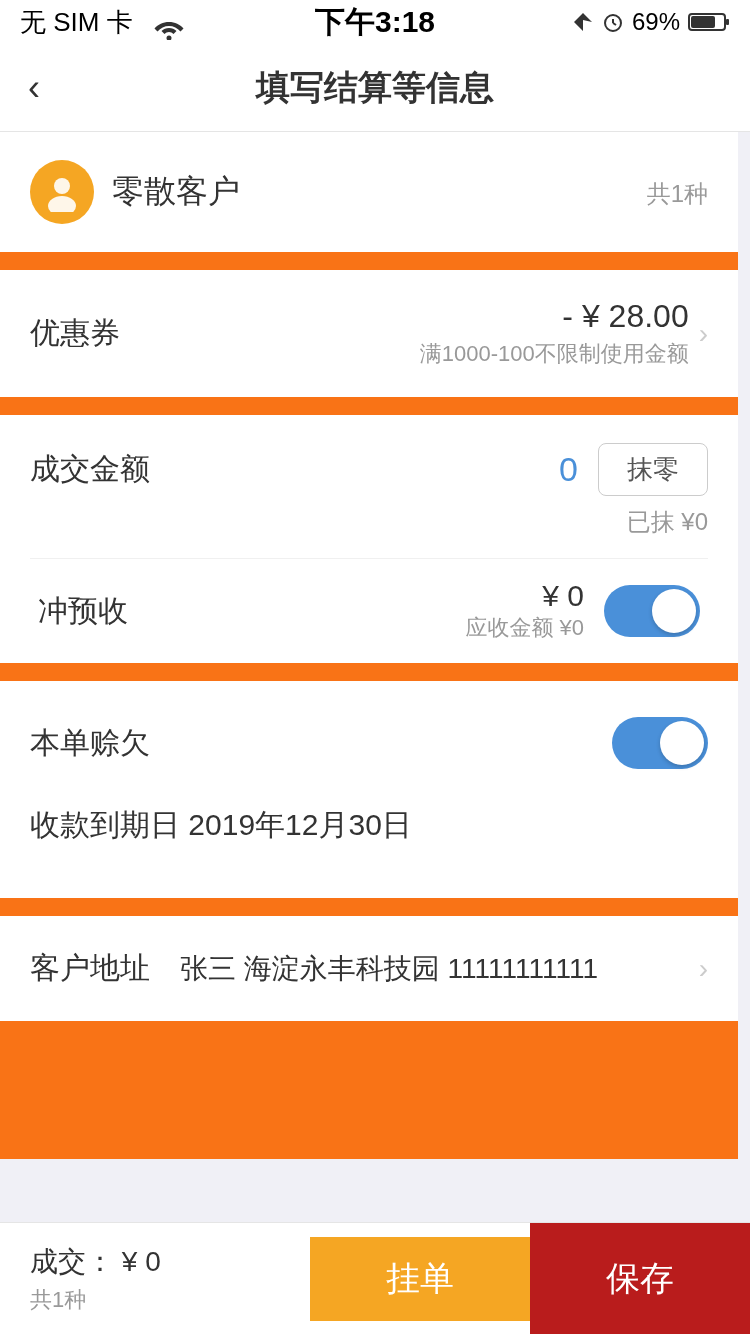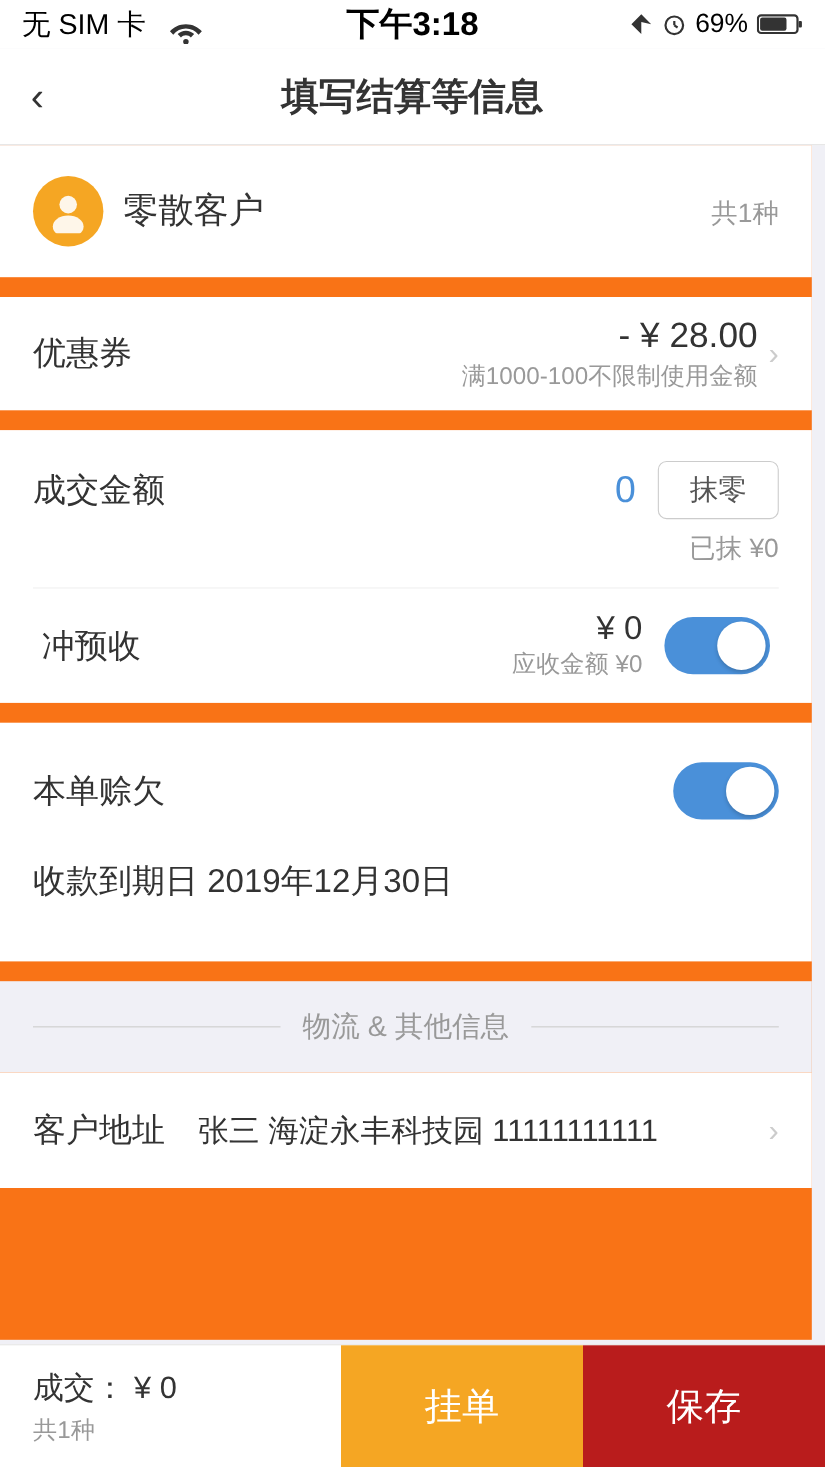--- a/index.html
+++ b/index.html
@@ -125,21 +125,21 @@
 
     
     .divider {
       height: 1px;
       background: #f0f0f0;
       margin: 0 30px;
     }
 
     
     .coupon-row {
-      padding: 16px 30px;
+      padding: 28px 30px;
       display: flex;
       align-items: center;
       justify-content: space-between;
       gap: 40px;
     }
     .coupon-label {
       font-size: 30px;
       color: #333;
     }
     .coupon-right {
@@ -345,21 +345,21 @@
       font-size: 28px;
       color: #333;
     }
     .bottom-count {
       font-size: 22px;
       color: #999;
       margin-top: 4px;
     }
     .btn-hold {
       width: 220px;
-      height: 112px;
+      height: 84px;
       background: #f5a623;
       display: flex;
       align-items: center;
       justify-content: center;
       font-size: 34px;
       color: #fff;
       font-weight: 500;
       cursor: pointer;
     }
     .btn-save {
@@ -472,27 +472,20 @@
       <span class="debt-label">本单赊欠</span>
       <div class="toggle"></div>
     </div>
     <div class="due-date-row">
       <span>收款到期日</span>
       <span> </span>
       <span>2019年12月30日</span>
     </div>
   </div>
 
-  <div class="logistics-section">
-    <div class="logistics-header">
-      <div class="logistics-line"></div>
-      <span class="logistics-title">物流 &amp; 其他信息</span>
-      <div class="logistics-line"></div>
-    </div>
-  </div>
 
   <div class="address-section">
     <div class="address-row">
       <div class="address-left">
         <span class="address-field-label">客户地址</span>
         <span class="address-value">张三 海淀永丰科技园 11111111111</span>
       </div>
       <span class="chevron-right">›</span>
     </div>
   </div>

